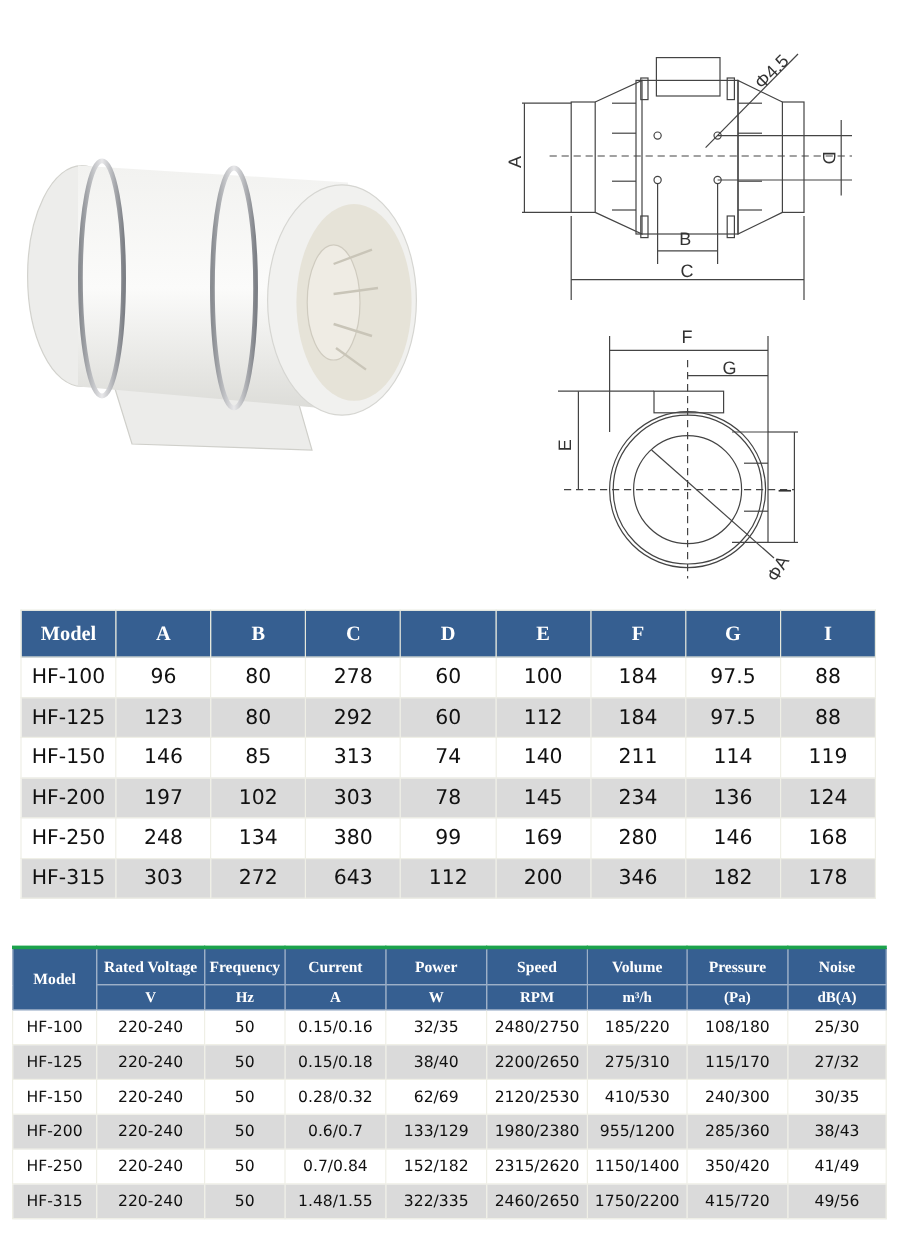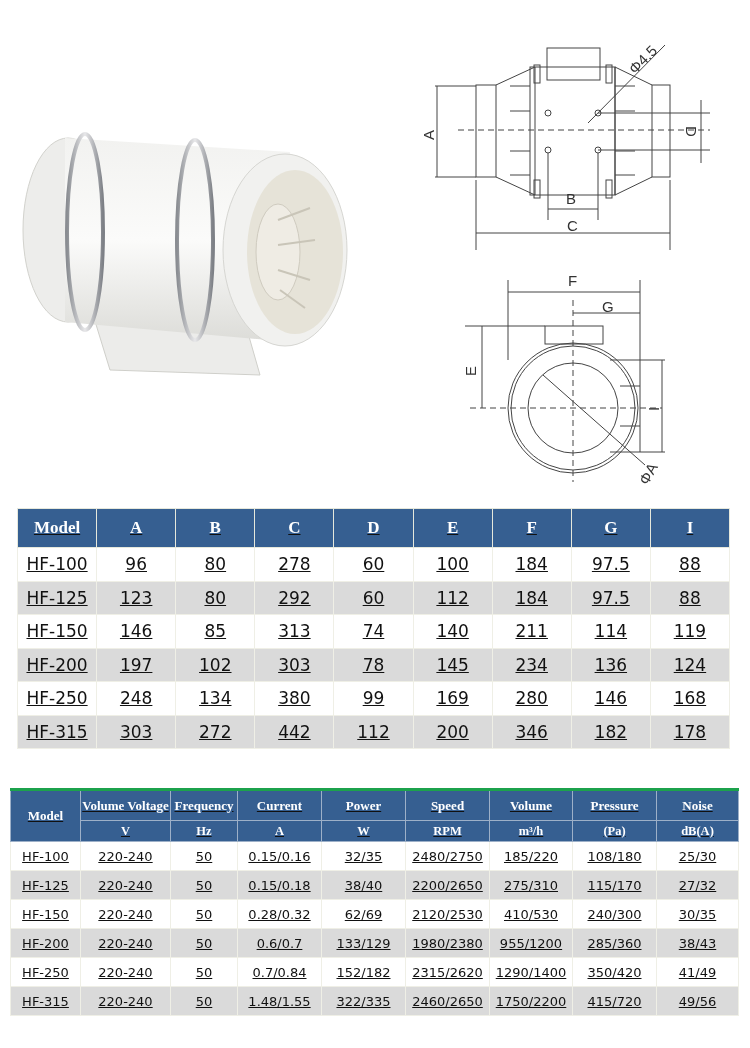--- a/index.html
+++ b/index.html
@@ -4,21 +4,21 @@
 <style>
   * { box-sizing: border-box; margin: 0; padding: 0; }
   html, body { width: 750px; height: 1048px; background: #ffffff; overflow: hidden; }
   body { position: relative; font-family: "DejaVu Sans", sans-serif; color: #111; }
 
   .photo { position: absolute; left: 10px; top: 80px; width: 380px; height: 320px; }
   .drawing-side { position: absolute; left: 410px; top: 20px; width: 320px; height: 240px; }
   .drawing-front { position: absolute; left: 450px; top: 260px; width: 250px; height: 240px; }
   .dim-label { font-family: "Liberation Sans", sans-serif; font-size: 15px; fill: #333; }
 
-  table { border-collapse: collapse; position: absolute; table-layout: fixed; text-decoration: underline; }
+  table { border-collapse: collapse; position: absolute; table-layout: fixed; }
   #dim-table { left: 17px; top: 508px; width: 713px; }
   #dim-table th { background: #365f91; color: #fff; font-family: "Liberation Serif", serif; font-weight: bold;
                   font-size: 17px; height: 39px; border: 1px solid #e6e8dc; text-align: center; }
   #dim-table td { font-size: 17px; height: 33.5px; text-align: center; border: 1px solid #efefe6; }
   #dim-table tr:nth-child(odd) td { background: #ffffff; }
   #dim-table tr:nth-child(even) td { background: #dadada; }
 
   #perf-table { left: 10px; top: 788px; width: 728px; border-top: 3px solid #1ca24c; }
   #perf-table th { background: #365f91; color: #fff; font-family: "Liberation Serif", serif; font-weight: bold;
                    font-size: 13px; border: 1px solid #9db0c8; text-align: center; white-space: nowrap; }
@@ -202,21 +202,21 @@
         <td>99</td>
         <td>169</td>
         <td>280</td>
         <td>146</td>
         <td>168</td>
       </tr>
       <tr>
         <td>HF-315</td>
         <td>303</td>
         <td>272</td>
-        <td>442</td>
+        <td>643</td>
         <td>112</td>
         <td>200</td>
         <td>346</td>
         <td>182</td>
         <td>178</td>
       </tr>
     </tbody>
 </table>
 
 <table id="perf-table">
@@ -227,21 +227,21 @@
       <col style="width:84px">
     <col style="width:84px">
       <col style="width:84px">
       <col style="width:83px">
       <col style="width:84px">
       <col style="width:82px">
   </colgroup>
   <thead>
     <tr class="h1">
       <th rowspan="2">Model</th>
-      <th>Volume Voltage</th>
+      <th>Rated Voltage</th>
       <th>Frequency</th>
       <th>Current</th>
       <th>Power</th>
       <th>Speed</th>
       <th>Volume</th>
       <th>Pressure</th>
       <th>Noise</th>
     </tr>
     <tr class="h2">
       <th>V</th>
@@ -299,21 +299,21 @@
         <td>285/360</td>
         <td>38/43</td>
       </tr>
       <tr>
         <td>HF-250</td>
         <td>220-240</td>
         <td>50</td>
         <td>0.7/0.84</td>
         <td>152/182</td>
         <td>2315/2620</td>
-        <td>1290/1400</td>
+        <td>1150/1400</td>
         <td>350/420</td>
         <td>41/49</td>
       </tr>
       <tr>
         <td>HF-315</td>
         <td>220-240</td>
         <td>50</td>
         <td>1.48/1.55</td>
         <td>322/335</td>
         <td>2460/2650</td>

